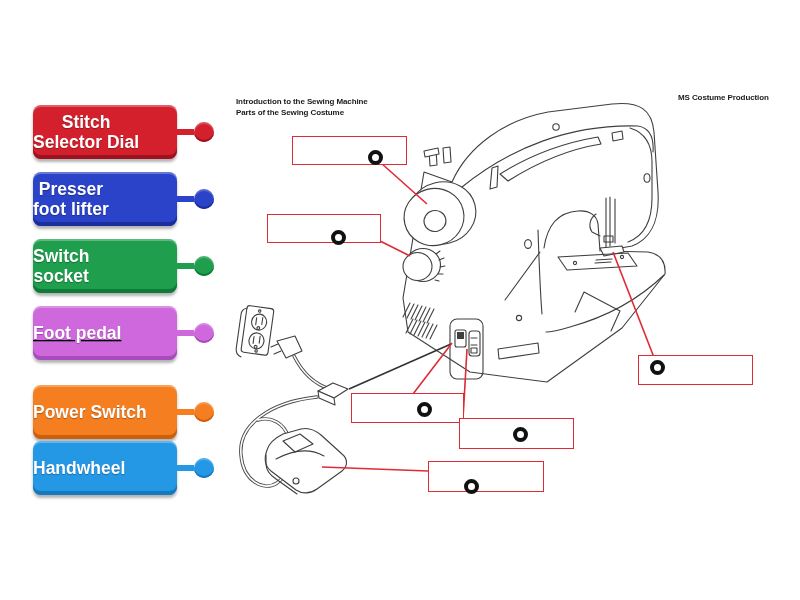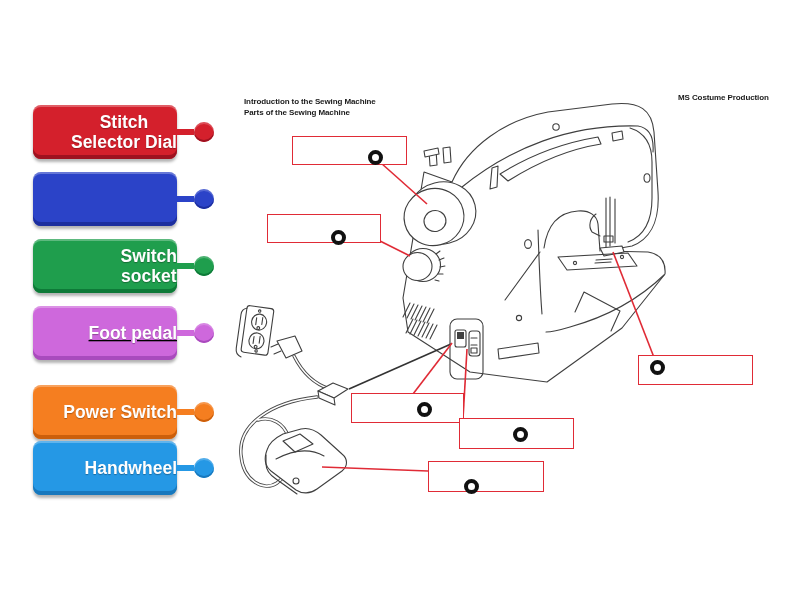--- a/index.html
+++ b/index.html
@@ -1,24 +1,24 @@
 <!DOCTYPE html>
 <html><head>
 <meta charset="utf-8">
 <style>
   html,body{margin:0;padding:0;background:#fff;}
   .stage{position:relative;width:800px;height:600px;background:#fff;overflow:hidden;
          font-family:"Liberation Sans", sans-serif;}
   .title{position:absolute;font-weight:bold;color:#1a1a1a;font-size:8px;line-height:1.35;letter-spacing:-0.1px;}
-  .title.left{left:244px;top:97px;}
+  .title.left{left:236px;top:97px;}
   .title.right{left:678px;top:93px;}
   svg.art{position:absolute;left:0;top:0;}
   
   .chip{position:absolute;left:33px;width:144px;height:54px;border-radius:8px;
-        background:var(--c);display:flex;align-items:center;justify-content:flex-end;
+        background:var(--c);display:flex;align-items:center;justify-content:flex-start;
         box-shadow: inset 0 2px 0 rgba(255,255,255,.28), inset 0 -4px 0 var(--e), 0 3px 3px rgba(0,0,0,.30);
         cursor:pointer;}
   .chip-text{white-space:pre-line;text-align:center;color:#fff;font-weight:bold;font-size:17.5px;
              line-height:1.15;text-shadow:0 1px 1px rgba(0,0,0,.3);}
   .stub{position:absolute;right:-17px;top:24px;width:18px;height:6px;background:var(--c);}
   .dot{position:absolute;right:-37px;top:17px;width:20px;height:20px;border-radius:50%;background:var(--c);
        box-shadow: inset 0 2px 0 rgba(255,255,255,.2), inset 0 -2px 0 var(--e);}
   
   .abox{position:absolute;border:1.5px solid var(--boxc);background:#fff;}
   .ring{position:absolute;width:7px;height:7px;border:4px solid #111;border-radius:50%;background:#fff;}
@@ -28,21 +28,21 @@
   .cord{stroke:#4a4a4a;stroke-width:3.4;fill:none;stroke-linecap:round;}
   .cord2{stroke:#fff;stroke-width:1.6;fill:none;stroke-linecap:round;}
 </style>
 </head>
 <body>
 
 <div class="stage" style="--boxc: #e02b36;">
 
   <div class="title left">
     <div>Introduction to the Sewing Machine</div>
-    <div>Parts of the Sewing Machine</div>
+    <div>Parts of the Sewing Costume</div>
   </div>
   <div class="title right">MS Costume Production</div>
 
   <svg class="art" width="800" height="600" viewBox="0 0 800 600">
 
     <g>
       <path class="mkf" d="M452,182 C468,146 505,120 548,112 L612,104 C640,101 652,110 654,132
                            L658,192 C660,224 648,240 632,246 L604,251 L648,252 C660,254 666,261 665,274
                            L622,328 L547,382 L470,372 L408,332 L403,298 L424,172 Z"></path>
       <path class="mk" d="M462,187 C510,148 570,124 638,126 C650,128 654,138 653,152"></path>
@@ -152,20 +152,22 @@
     </g>
   </svg>
 
   <div class="chip" style="top: 105px; --c: #d4202c; --e: #9e1220;">
     <span class="chip-text">Stitch
 Selector Dial</span>
     <span class="stub"></span>
     <span class="dot"></span>
   </div>
   <div class="chip" style="top: 172px; --c: #2b43c8; --e: #1c2e9e;">
+    <span class="chip-text">Presser
+foot lifter</span>
     <span class="stub"></span>
     <span class="dot"></span>
   </div>
   <div class="chip" style="top: 239px; --c: #1f9e4d; --e: #0e7a38;">
     <span class="chip-text">Switch
 socket</span>
     <span class="stub"></span>
     <span class="dot"></span>
   </div>
   <div class="chip" style="top: 306px; text-decoration: underline; --c: #ce68dc; --e: #a94bbd;">

